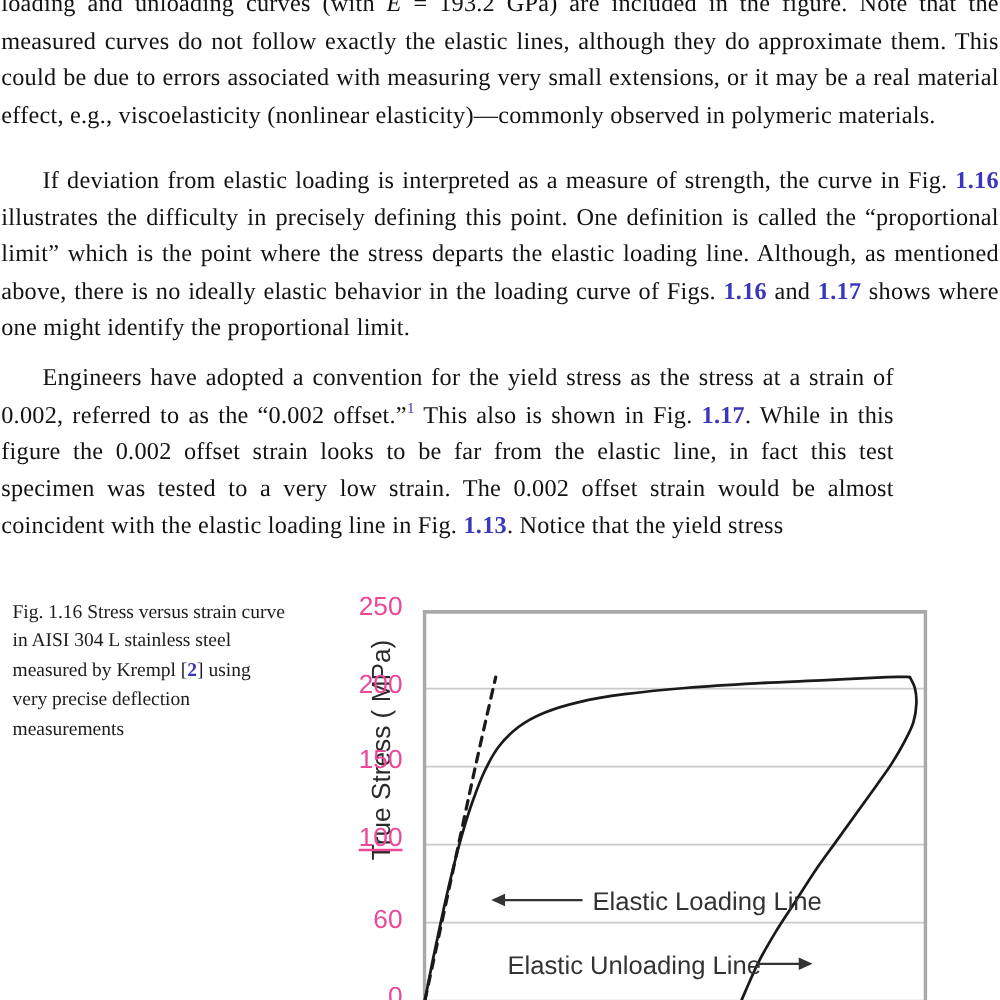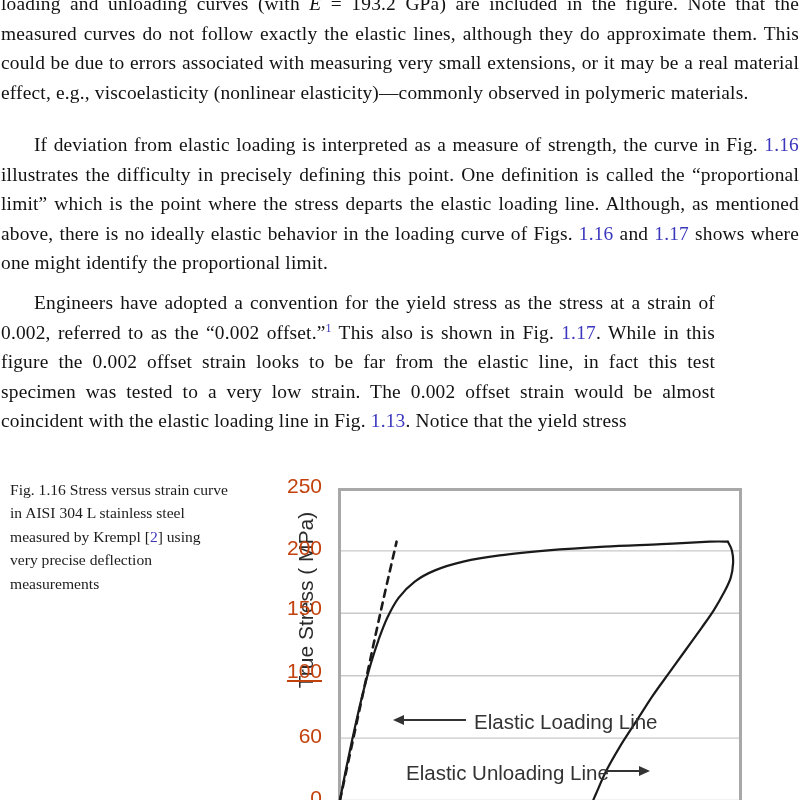--- a/index.html
+++ b/index.html
@@ -28,20 +28,21 @@
     font-size: 19.4px;
     line-height: 29.6px;
     text-align: justify;
     margin: 0;
     color: #121212;
     letter-spacing: 0.01em;
   }
   .para.indent { text-indent: 1.7em; }
   .xref {
     color: #3b37bd;
+    font-weight: bold;
   }
   .xref-sup {
     color: #3b37bd;
     font-size: 0.62em;
     vertical-align: super;
     line-height: 0;
   }
   .italic-var { font-style: italic; }
 
   
@@ -107,21 +108,21 @@
     color: #2b2b2b;
     white-space: nowrap;
   }
   .ytick-label {
     position: absolute;
     right: 0;
     width: 58px;
     text-align: right;
     font-family: "Liberation Sans", sans-serif;
     font-size: 21px;
-    color: #c2410c;
+    color: #ec4899;
   }
   .ytick-wrap {
     position: absolute;
     left: 0px;
     top: 0px;
     width: 72px;
     height: 330px;
   }
   .plot-area {
     position: absolute;

